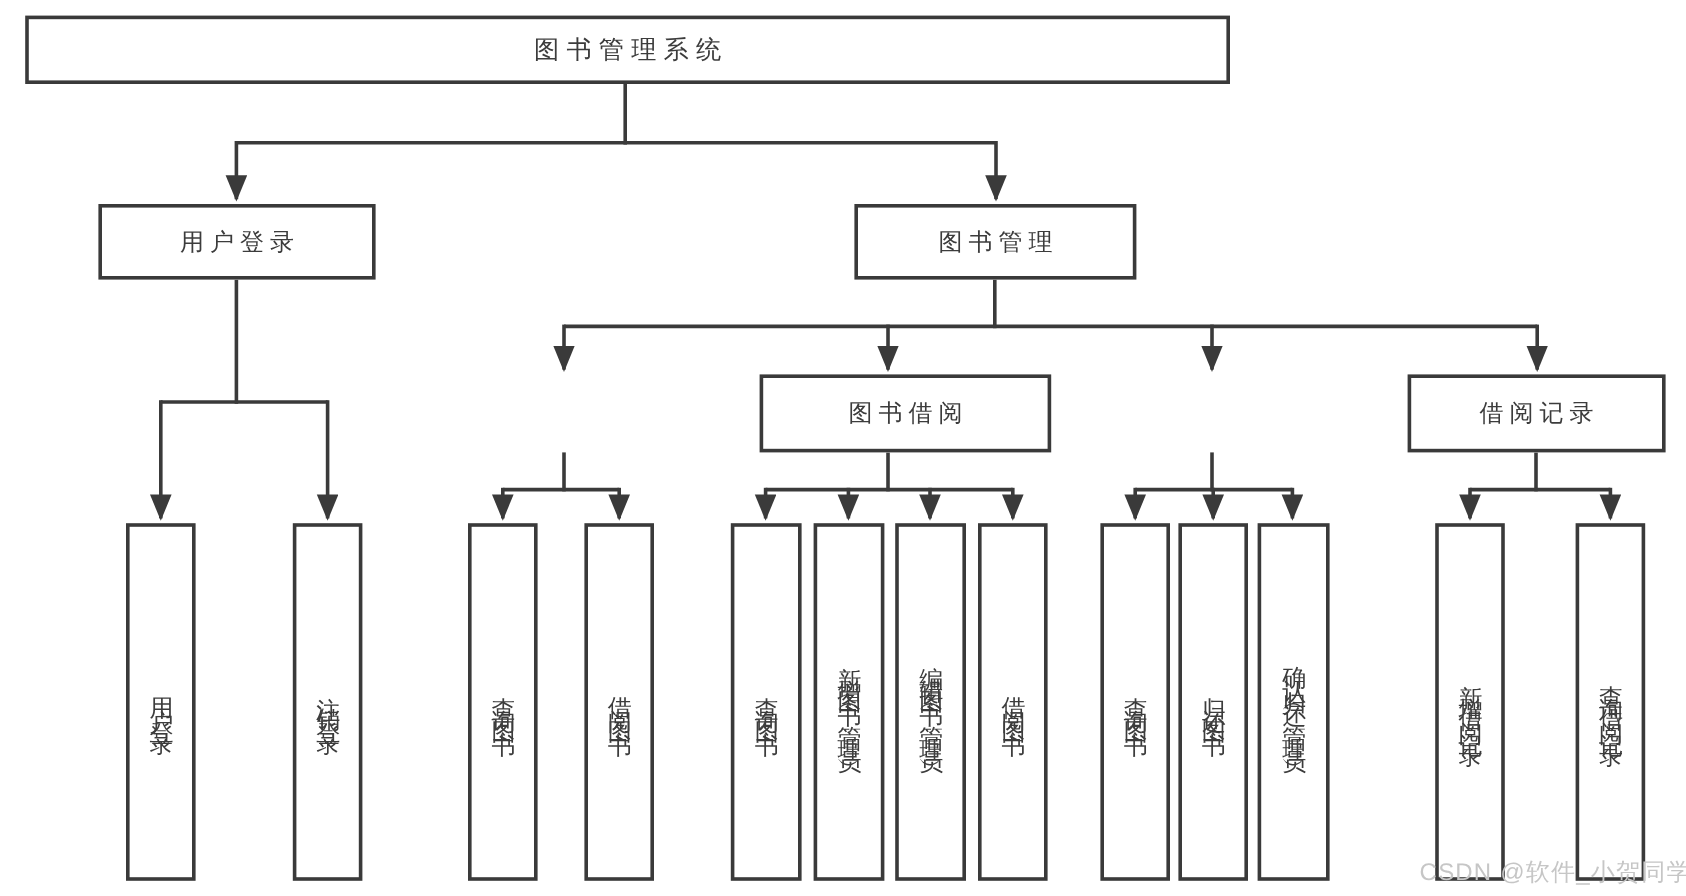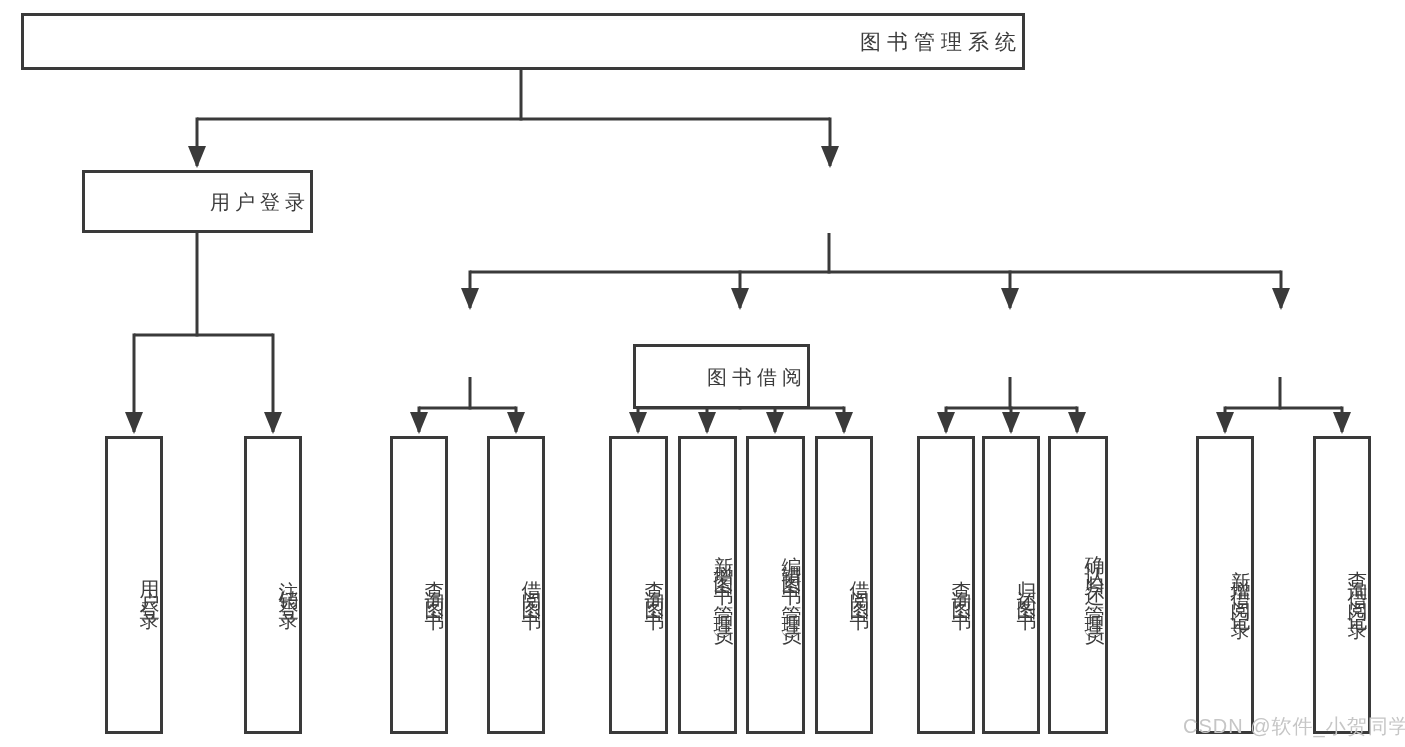--- a/index.html
+++ b/index.html
@@ -26,21 +26,21 @@
     width: 1405px;
     height: 747px;
   }
   .box {
     position: absolute;
     box-sizing: border-box;
     background: #ffffff;
     border: 3px solid #3a3a3a;
     display: flex;
     align-items: center;
-    justify-content: flex-end;
+    justify-content: center;
     color: #3c3c3c;
   }
   .hlabel {
     font-size: 20px;
     letter-spacing: 5px;
     text-indent: 5px;
     white-space: nowrap;
     line-height: 1;
   }
   .root .hlabel {
@@ -121,23 +121,29 @@
     </g>
   </svg>
 
   <div class="box root" style="left:21px; top:13px; width:1004px; height:57px;">
     <span class="hlabel">图书管理系统</span>
   </div>
 
   <div class="box" style="left:82px; top:170px; width:231px; height:63px;">
     <span class="hlabel">用户登录</span>
   </div>
+  <div class="box" style="left:712px; top:170px; width:235px; height:63px;">
+    <span class="hlabel">图书管理</span>
+  </div>
 
-  <div class="box" style="left:633px; top:312px; width:177px; height:65px;margin-top:32px;">
+  <div class="box" style="left:633px; top:312px; width:243px; height:65px;">
     <span class="hlabel">图书借阅</span>
+  </div>
+  <div class="box" style="left:1173px; top:312px; width:215px; height:65px;">
+    <span class="hlabel">借阅记录</span>
   </div>
 
   <div class="box" style="left:105px; top:436px; width:58px; height:298px;">
     <span class="vlabel">用户登录</span>
   </div>
   <div class="box" style="left:244px; top:436px; width:58px; height:298px;">
     <span class="vlabel">注销登录</span>
   </div>
 
   <div class="box" style="left:390px; top:436px; width:58px; height:298px;">

